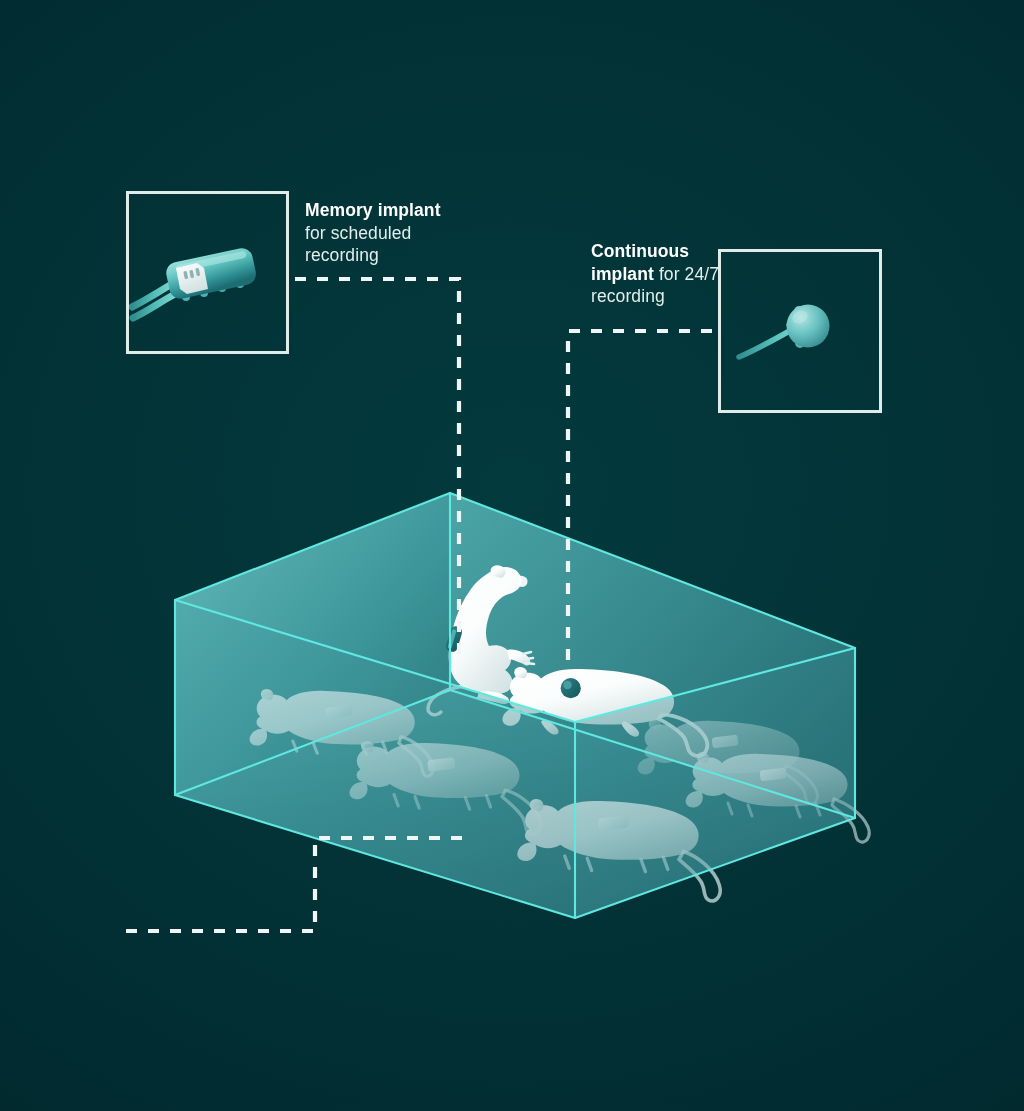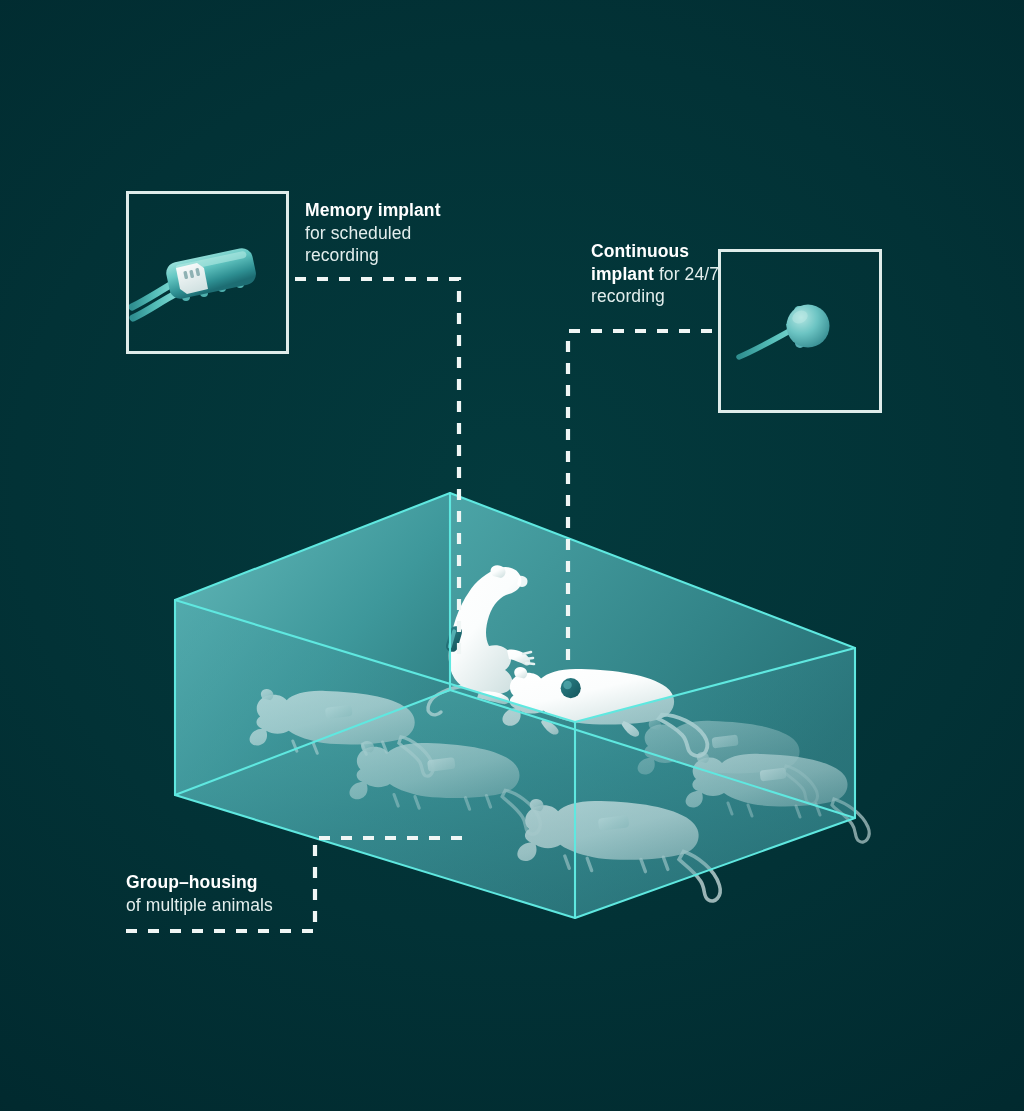--- a/index.html
+++ b/index.html
@@ -331,16 +331,14 @@
   <div class="frame" id="frame-cont"></div>
 
   <div class="callout" id="callout-memory"><b>Memory implant</b>
 <span class="reg">for scheduled
 recording</span></div>
 
   <div class="callout" id="callout-cont"><b>Continuous
 implant</b><span class="reg"> for 24/7
 recording</span></div>
 
-  <div class="callout" id="callout-group"><b>Group–housing</b>
-<span class="reg">of multiple animals</span></div>
 
 </div>
 
 </body></html>

